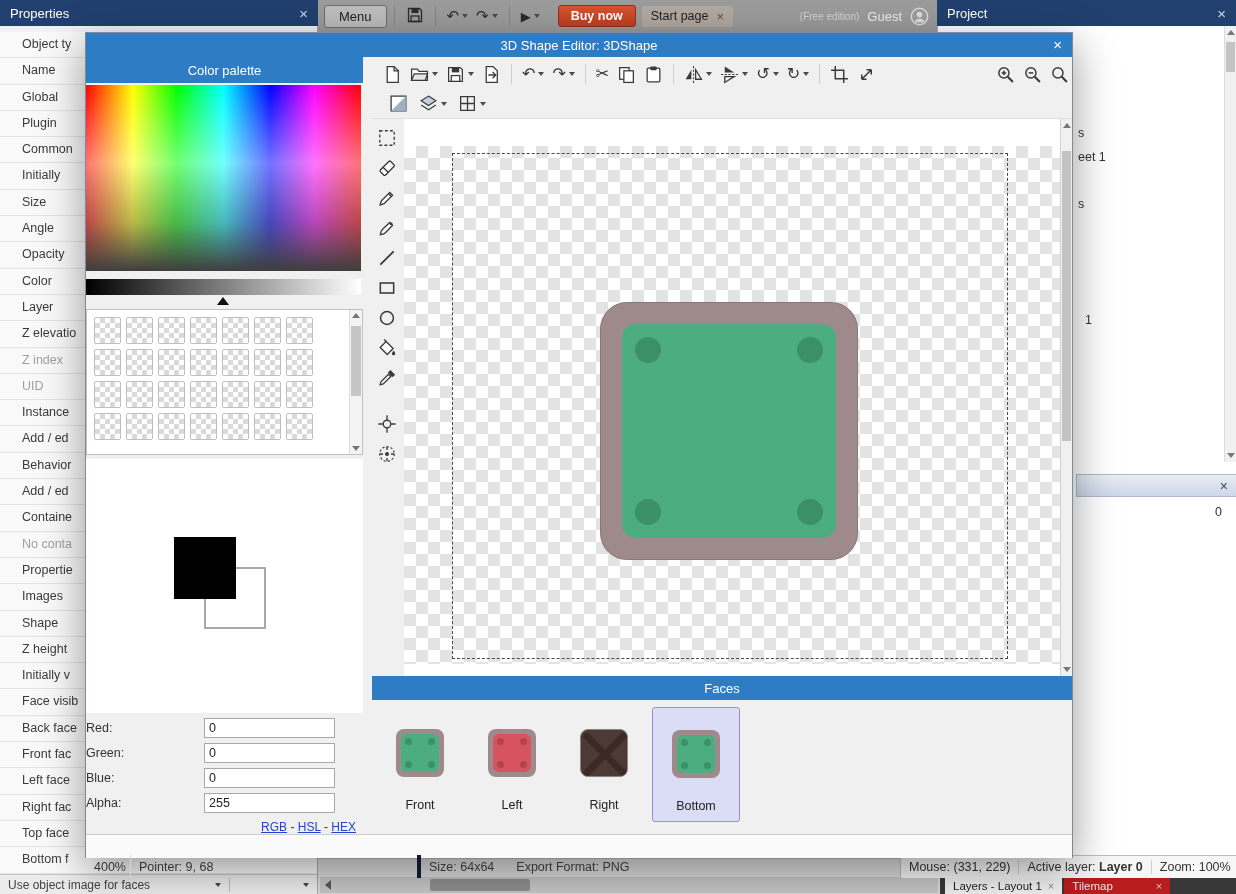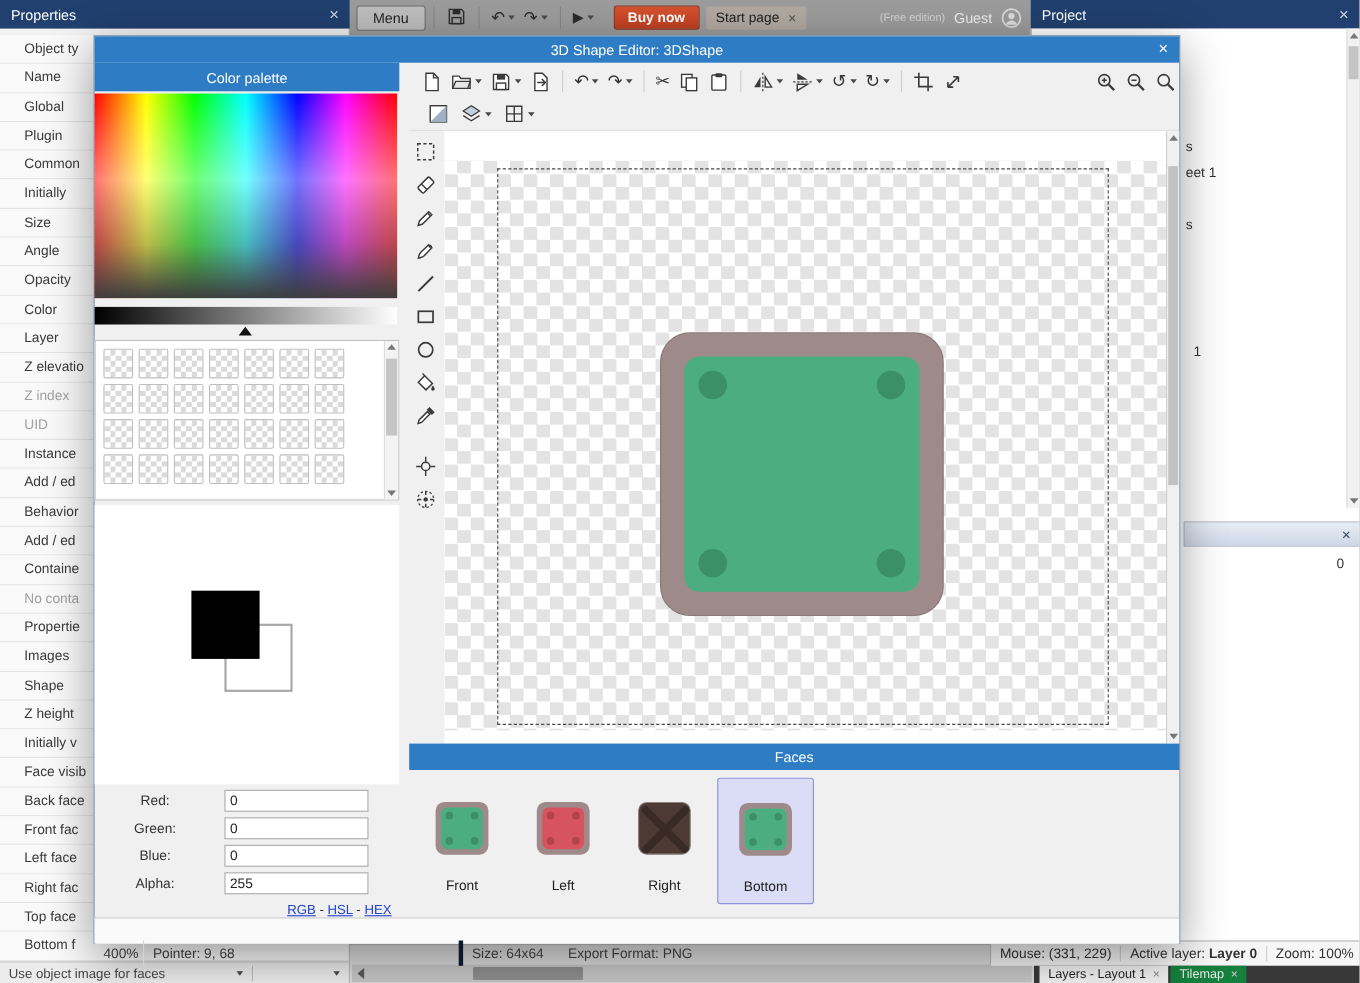--- a/index.html
+++ b/index.html
@@ -57,21 +57,21 @@
   
   #bottom-strip { position:absolute; left:318px; top:858px; width:622px; height:36px; background:#dcdcdc; border-top:1px solid #bdbdbd; }
   #h-scrollbar { position:absolute; left:2px; right:2px; top:18px; height:16px; background:#c6c6c6; }
   #h-scrollbar .arrow-left { position:absolute; left:5px; top:3px; width:0; height:0; border-top:5px solid transparent; border-bottom:5px solid transparent; border-right:6px solid #5a5a5a; }
   #h-scrollbar .h-thumb { position:absolute; left:110px; top:2px; width:100px; height:12px; background:#8e8e8e; border-radius:2px; }
   #app-status { position:absolute; left:900px; top:855px; width:336px; height:23px; background:#f6f6f6; border-top:1px solid #bdbdbd; border-left:1px solid #bdbdbd; display:flex; align-items:center; padding-left:8px; color:#333; }
   .st-sep { width:1px; height:14px; background:#cfcfcf; margin:0 8px; }
   #bottom-tabs { position:absolute; left:940px; top:878px; width:296px; height:16px; background:#383838; display:flex; align-items:stretch; gap:2px; padding-left:5px; }
   .btab { display:flex; align-items:center; padding:0 8px; font-size:11.5px; }
   .btab.active { background:#f1f1f1; color:#222; }
-  .btab.dark { background:#15803d; color:#e8e8e8; }
+  .btab.dark { background:#b91c1c; color:#e8e8e8;gap:37px; }
   .btab .tab-close { margin-left:6px; font-size:11px; color:#888; }
   .btab.dark .tab-close { color:#ccc; }
 
   
   #dialog { position:absolute; left:85px; top:32px; width:988px; height:826px; background:#f0f0f0; border:1px solid #7a8aa0; box-shadow:0 12px 40px rgba(0,0,0,.40); z-index:50; }
   #dialog-title { position:absolute; left:0; top:0; width:100%; height:24px; }
   #dialog-title .dlg-close { position:absolute; right:10px; top:3px; color:#fff; font-size:15px; }
 
   .palette-head { position:absolute; left:0; top:24px; width:277px; height:26px; }
   #hue-box { position:absolute; left:0; top:52px; width:275px; height:186px;
@@ -87,21 +87,21 @@
     background-image:conic-gradient(#dadada 25%, #ffffff 25% 50%, #dadada 50% 75%, #ffffff 75%); background-size:10px 10px; }
   .vscroll { position:absolute; right:0; top:0; bottom:0; width:13px; background:#f3f3f3; border-left:1px solid #ddd; }
   .vscroll .thumb { position:absolute; left:1px; right:1px; top:16px; height:70px; background:#c5c5c5; }
 
   #preview-panel { position:absolute; left:0; top:426px; width:277px; height:254px; background:#fff; }
   #bg-square { position:absolute; left:118px; top:108px; width:62px; height:62px; background:#fff; border:2px solid #a8a8a8; z-index:1; }
   #fg-square { position:absolute; left:88px; top:78px; width:62px; height:62px; background:#000; z-index:2; }
 
   #rgb-fields { position:absolute; left:0; top:682px; width:277px; }
   .field-row { display:flex; align-items:center; height:25px; }
-  .field-label { width:118px; text-align:center; padding-right:8px; color:#333; }
+  .field-label { width:118px; text-align:left; padding-right:8px; color:#333; }
   .field-input { width:131px; height:20px; border:1px solid #a8a8a8; background:#fff; font:inherit; padding:0 4px; color:#222; }
   #color-links { position:absolute; left:0; top:787px; width:270px; text-align:right; }
   .clink { color:#2244cc; text-decoration:underline; font-size:12px; }
   .link-sep { color:#333; font-size:12px; }
 
   
   #etb1 { position:absolute; left:286px; top:26px; width:700px; height:30px; display:flex; align-items:center; padding-left:8px; gap:2px; }
   #etb2 { position:absolute; left:286px; top:56px; width:700px; height:30px; display:flex; align-items:center; padding-left:14px; gap:5px; border-bottom:1px solid #dedede; }
   .tb-btn { height:26px; display:inline-flex; align-items:center; padding:0 3px; border-radius:2px; }
   .tb-ic svg { width:19px; height:19px; display:block; }

